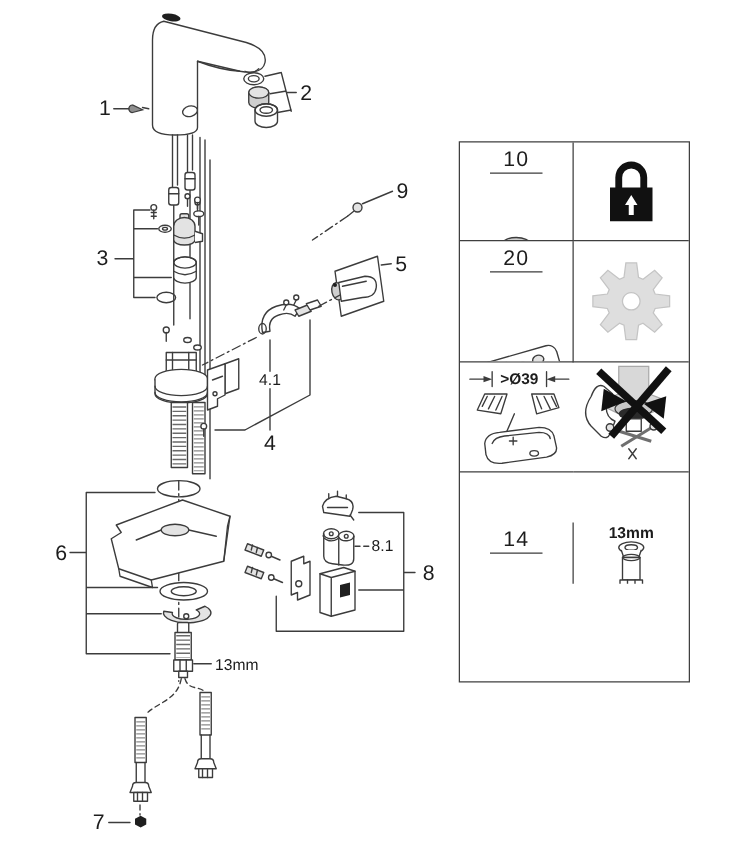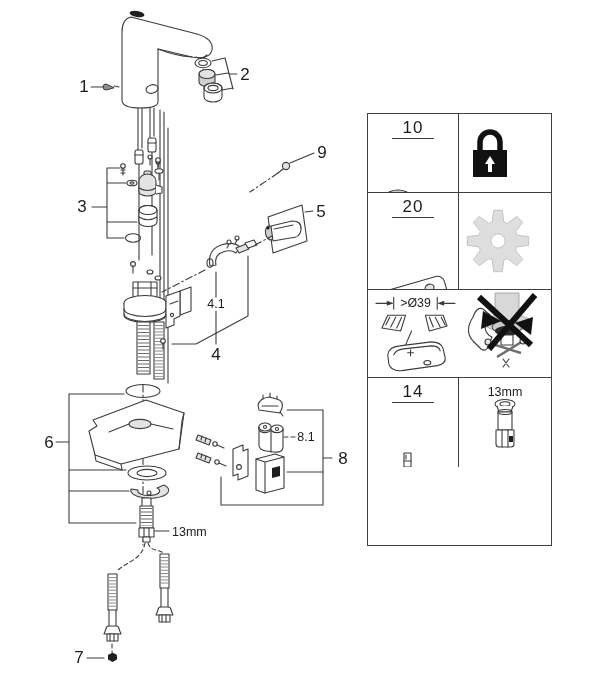--- a/index.html
+++ b/index.html
@@ -24,26 +24,26 @@
     border:1.3px solid #3f3f3f;box-sizing:border-box;
     display:grid;grid-template-columns:91px 1fr;grid-template-rows:79px 97px 88px 89px 1fr;
     background:#fff;
   }
   .cell{
     border-right:1.3px solid #3f3f3f;border-bottom:1.3px solid #3f3f3f;
     position:relative;display:flex;flex-direction:column;align-items:center;
     box-sizing:border-box;overflow:hidden;gap:48px;
   }
   .cell.last-col{border-right:none;}
-  .cell.last-row{border-bottom:none;}
+  .cell.last-row{border-bottom:none;margin-top:40px;}
   .num-label{
     margin-top:5px;font-size:17px;color:#1c1c1c;letter-spacing:1px;
     border-bottom:1.7px solid #3c3c3c;padding:0 11px 1px;line-height:1.05;
   }
-  .cell-icon{flex:1 1 auto;display:flex;align-items:center;width:100%;}
+  .cell-icon{flex:1 1 auto;display:flex;align-items:center;justify-content:center;width:100%;font-weight:bold;}
 </style>
 </head>
 <body>
 
 <svg width="600" height="673" viewBox="0 0 600 673" style="position:absolute;left:0;top:0;">
 
   <path class="s ddot" d="M143,385 V545" stroke-width="0.8"></path>
 
   <g>
     <path class="s" d="M160,110 V300 M164,112 V300 M168,128 V300"></path>

